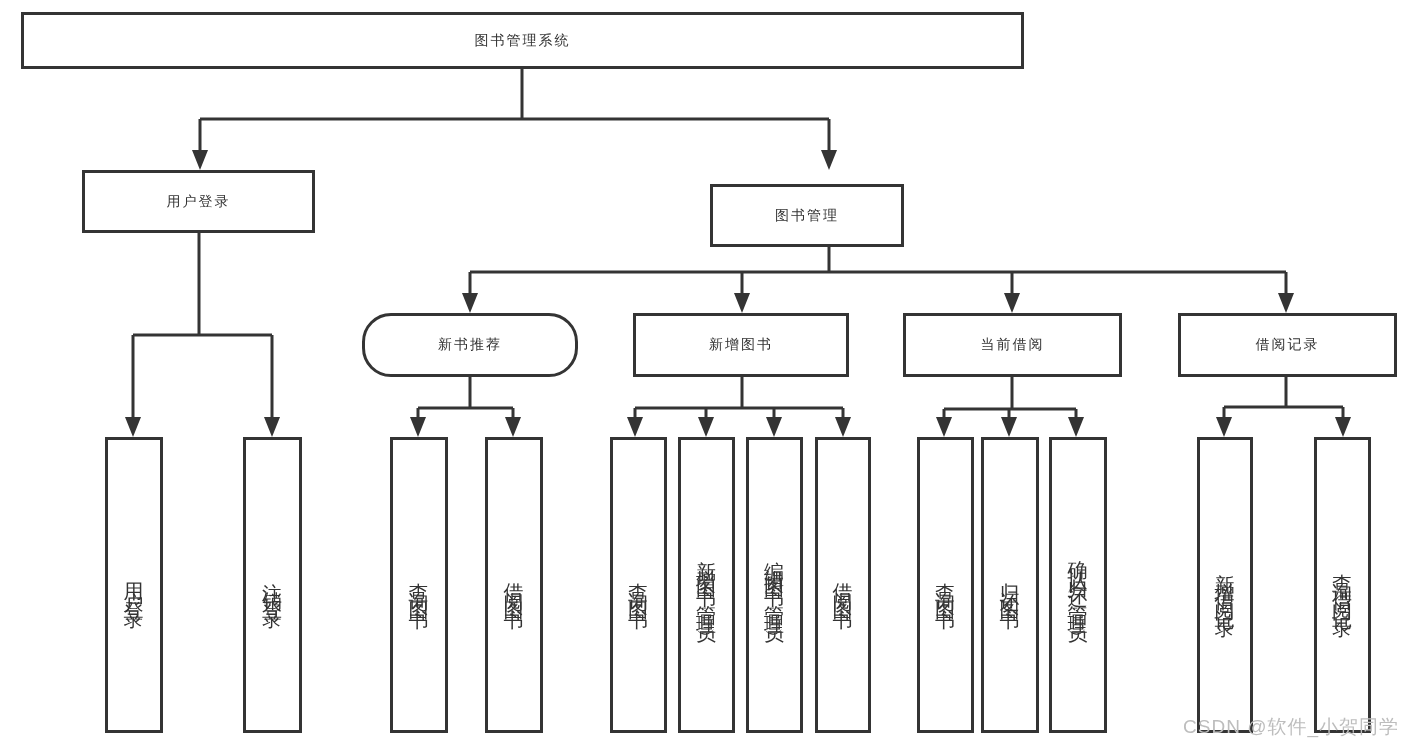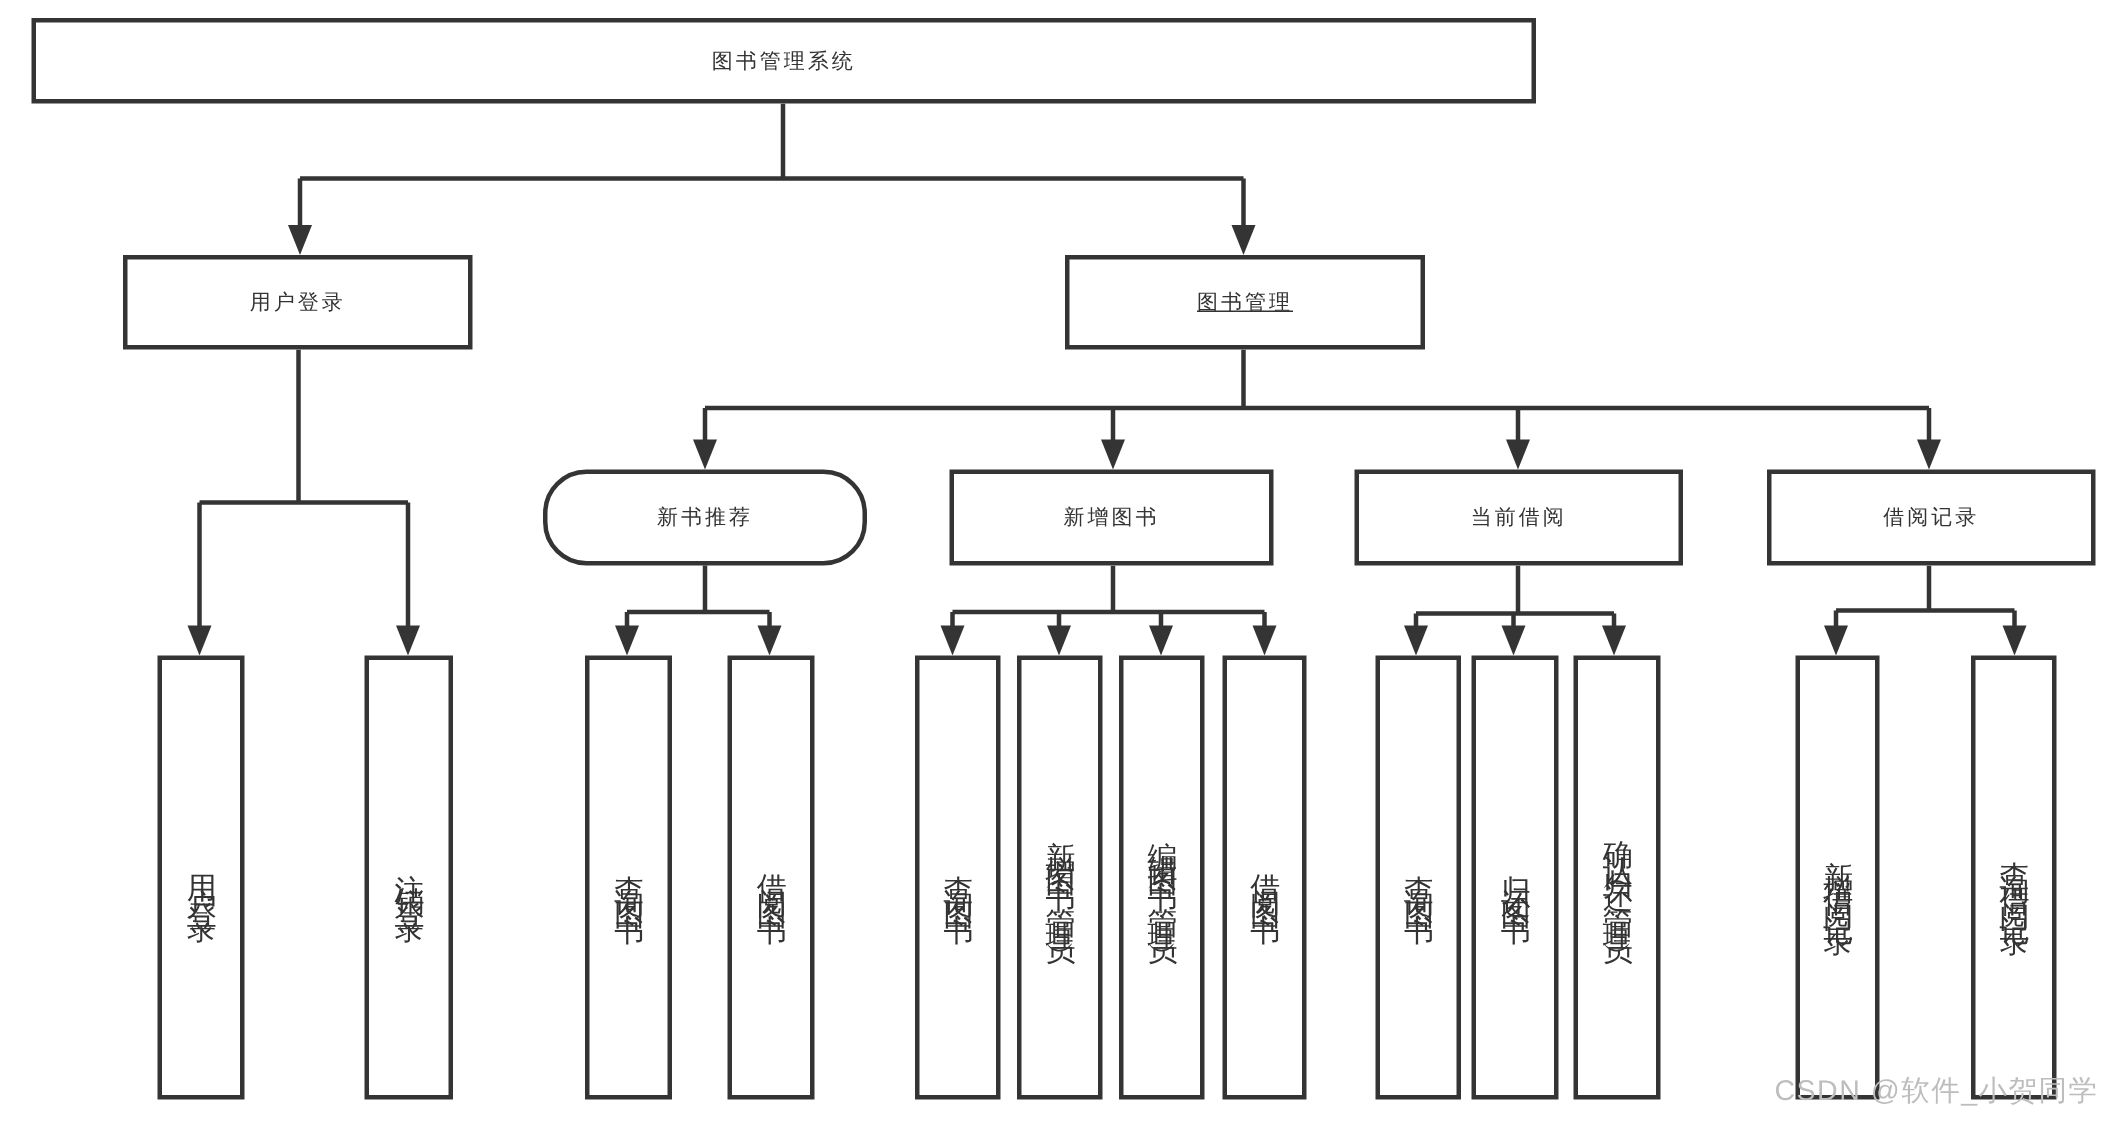--- a/index.html
+++ b/index.html
@@ -97,21 +97,21 @@
     <polygon points="1068,417 1084,417 1076,437"></polygon>
 
     <path d="M1286,377 V407 M1224,407 H1343 M1224,407 V421 M1343,407 V421"></path>
     <polygon points="1216,417 1232,417 1224,437"></polygon>
     <polygon points="1335,417 1351,417 1343,437"></polygon>
   </svg>
 
   <div class="box hbox" style="left:21px; top:12px; width:1003px; height:57px;">图书管理系统</div>
 
   <div class="box hbox" style="left:82px; top:170px; width:233px; height:63px;">用户登录</div>
-  <div class="box hbox" style="left:710px; top:170px; width:240px; height:63px;text-decoration:underline;">图书管理</div>
+  <div class="box hbox" style="left:710px; top:184px; width:194px; height:63px;">图书管理</div>
 
   <div class="box hbox" style="left:362px; top:313px; width:216px; height:64px;border-radius:29px;">新书推荐</div>
   <div class="box hbox" style="left:633px; top:313px; width:216px; height:64px;">新增图书</div>
   <div class="box hbox" style="left:903px; top:313px; width:219px; height:64px;">当前借阅</div>
   <div class="box hbox" style="left:1178px; top:313px; width:219px; height:64px;">借阅记录</div>
 
   <div class="box vbox" style="left:105px; top:437px; width:58px; height:296px;">用户登录</div>
   <div class="box vbox" style="left:243px; top:437px; width:59px; height:296px;">注销登录</div>
 
   <div class="box vbox" style="left:390px; top:437px; width:58px; height:296px;">查询图书</div>

